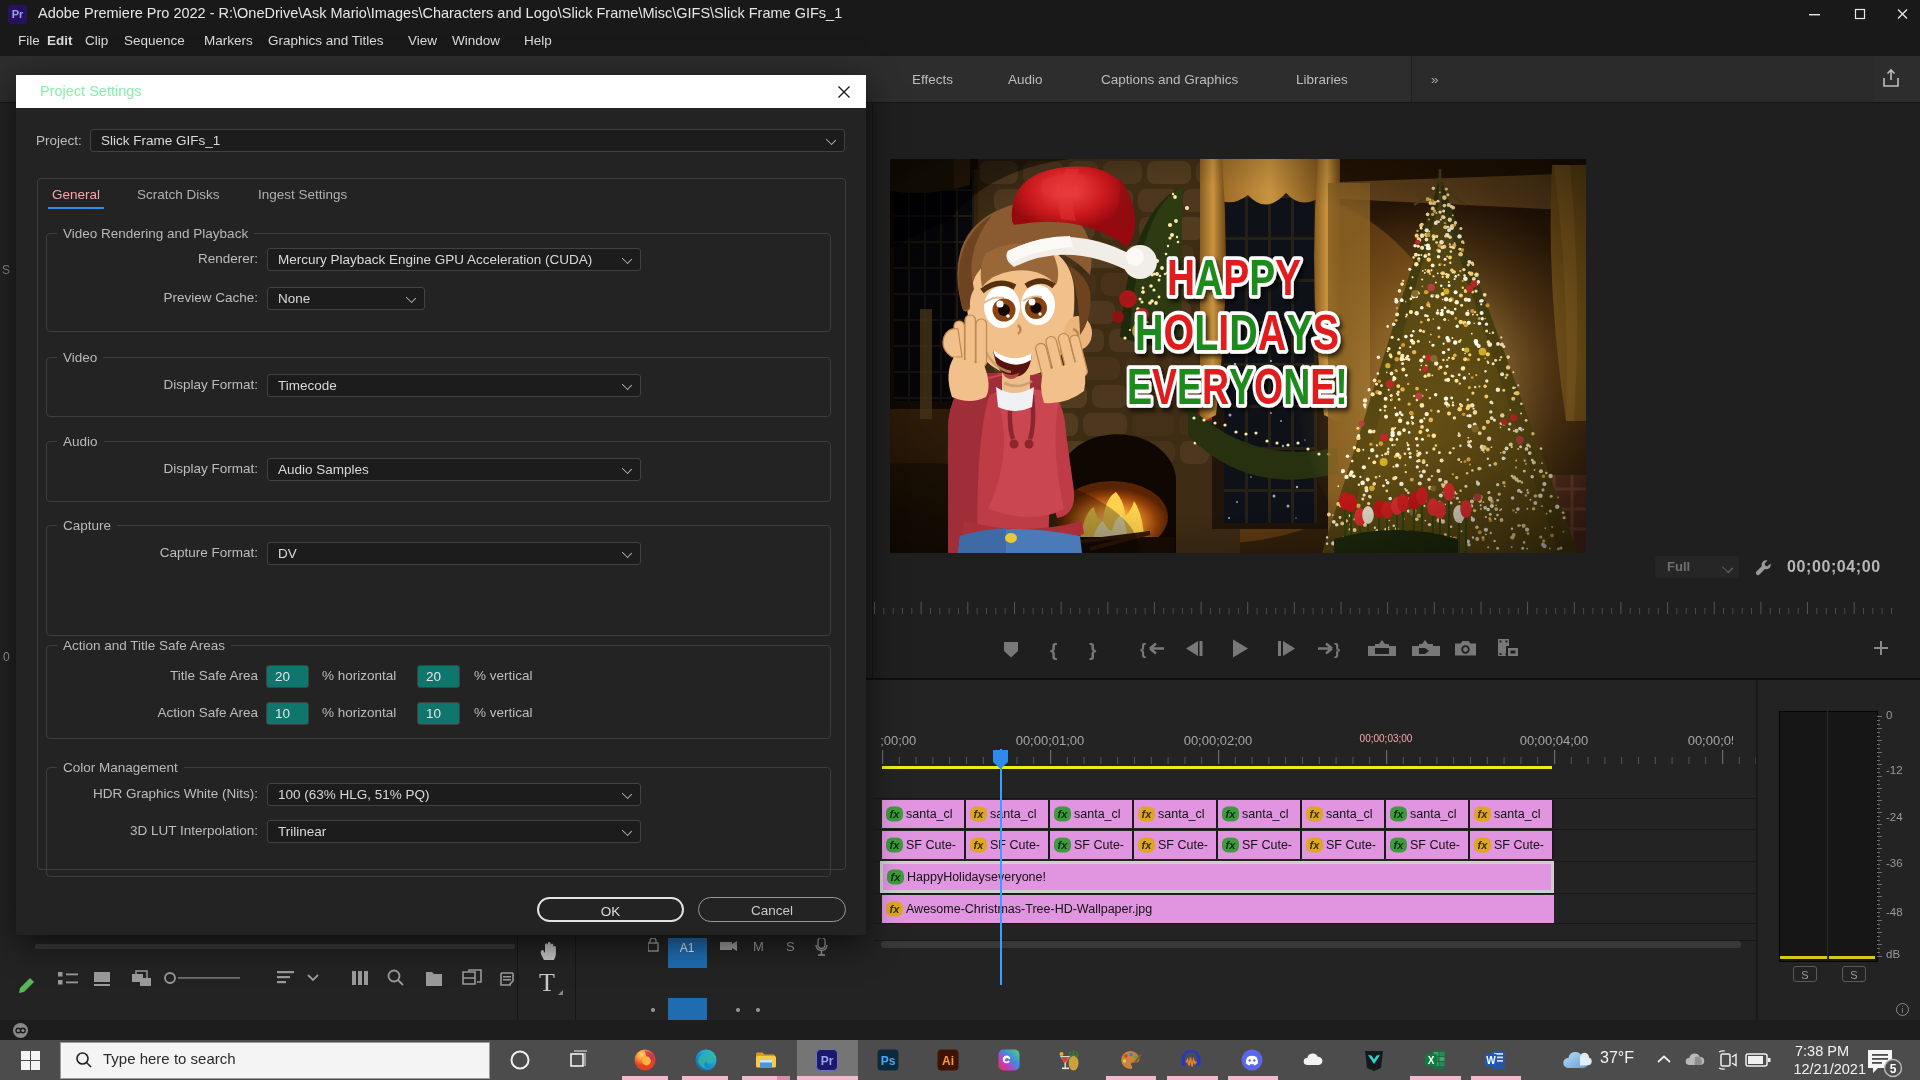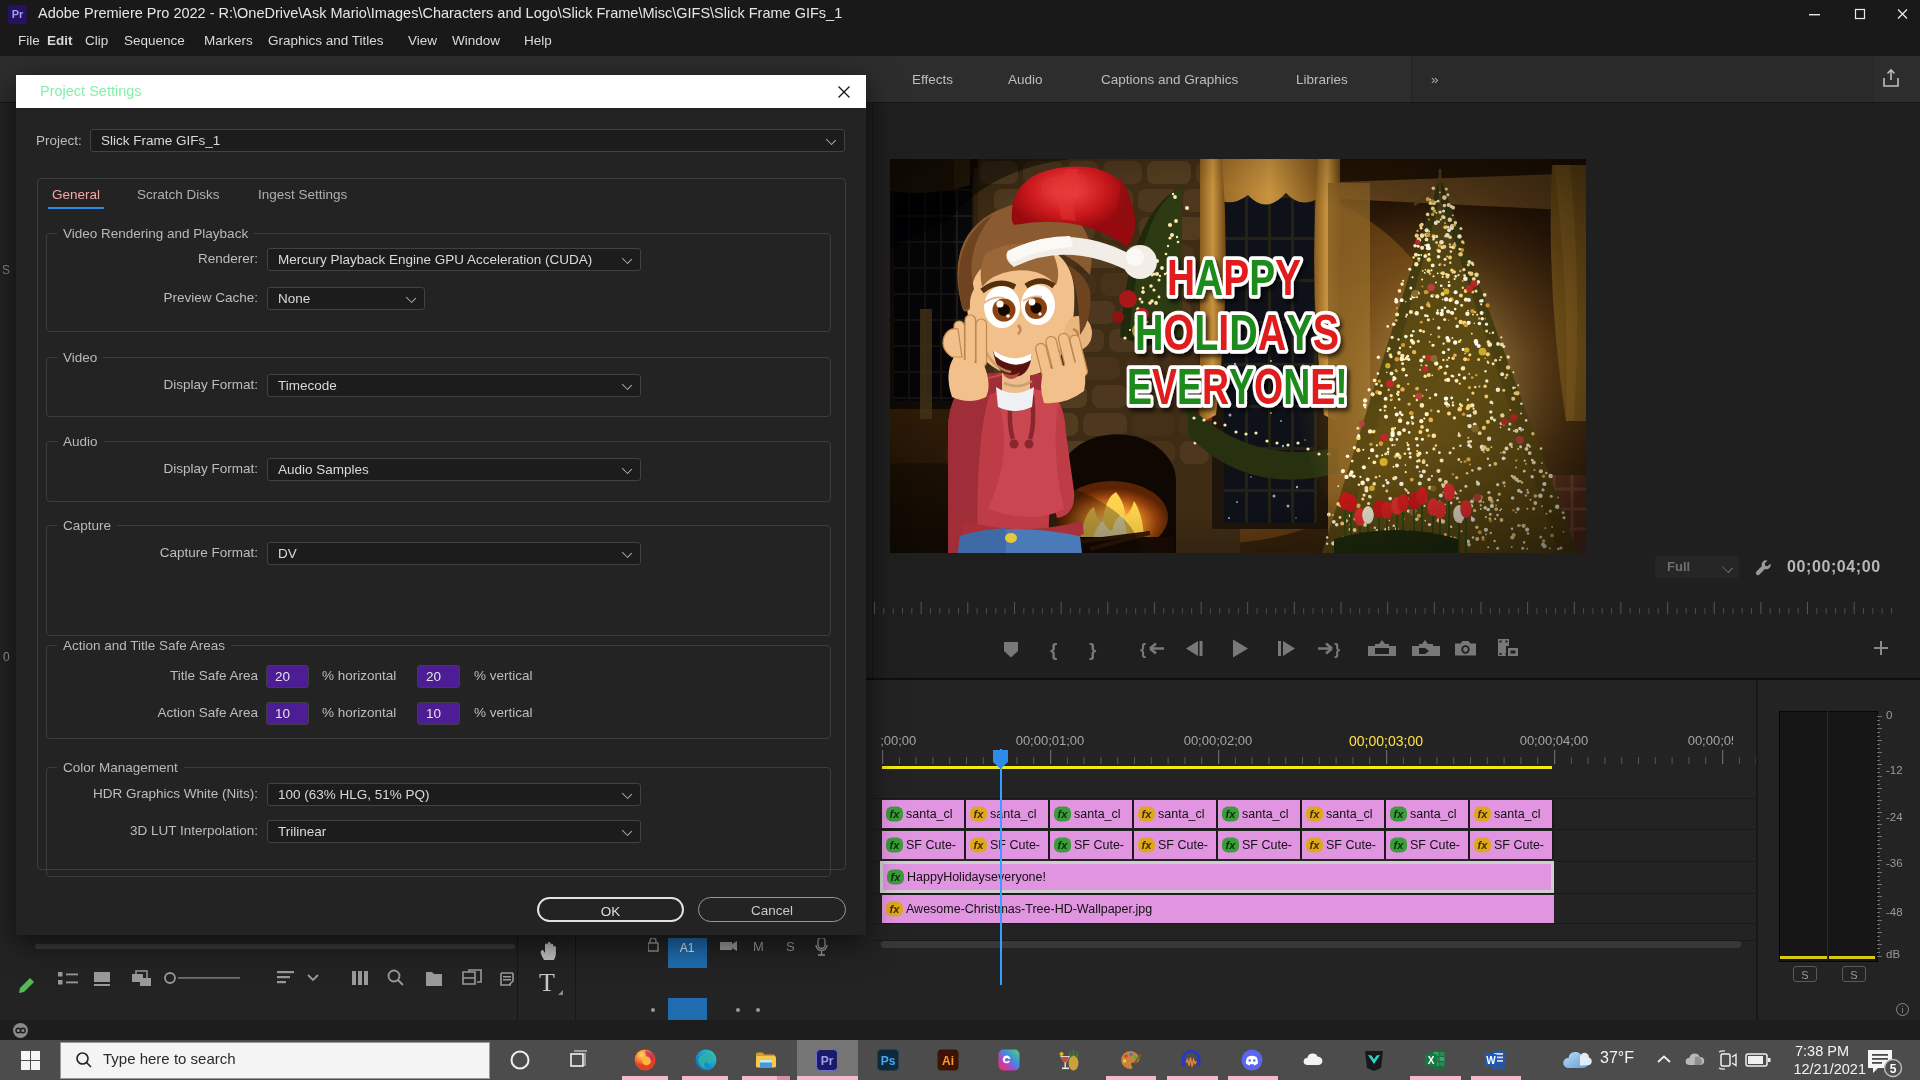--- a/index.html
+++ b/index.html
@@ -4,21 +4,21 @@
 html,body{margin:0;padding:0;width:1920px;height:1080px;overflow:hidden;background:#1a1a1a;font-family:"Liberation Sans",sans-serif;}
 .abs{position:absolute;}
 .lbl{color:#bdbdbd;font-size:13px;}
 .dd{background:#1c1c1c;border:1px solid #424242;border-radius:3px;color:#d9d9d9;font-size:13.5px;box-sizing:border-box;}
 .dd .tx{position:absolute;left:10px;top:3px;white-space:nowrap;}
 .chev{position:absolute;right:8px;top:50%;width:9px;height:9px;margin-top:-7px;}
 .chev:after{content:"";position:absolute;left:0;top:2px;width:7px;height:7px;border-right:1.6px solid #b5b5b5;border-bottom:1.6px solid #b5b5b5;transform:rotate(45deg) scale(1,.8);}
 .fieldset{position:absolute;border:1px solid #3d3d3d;border-radius:4px;}
 .legend{position:absolute;top:-8px;left:10px;background:#232323;padding:0 6px;color:#b9b9b9;font-size:13.5px;white-space:nowrap;}
 .rlabel{position:absolute;color:#bdbdbd;font-size:13.5px;text-align:right;white-space:nowrap;}
-.numin{position:absolute;background:#4c1d95;border:1px solid #404040;border-radius:3px;color:#e4e4e4;font-size:13.5px;box-sizing:border-box;}
+.numin{position:absolute;background:#0f766e;border:1px solid #404040;border-radius:3px;color:#e4e4e4;font-size:13.5px;box-sizing:border-box;}
 .clip{position:absolute;background:#e195e1;box-sizing:border-box;border-right:2px solid #1a1a1a;overflow:hidden;}
 .cliptxt{position:absolute;left:24px;top:50%;transform:translateY(-50%);color:#111;font-size:12.5px;white-space:nowrap;}
 .fx{position:absolute;left:4px;top:50%;transform:translateY(-50%);width:17px;height:15px;border-radius:6px;font-style:italic;font-weight:bold;font-size:11px;text-align:center;line-height:15px;}
 .fxg{background:#3c9b3c;color:#0d2e0d;}
 .fxy{background:#dfa61f;color:#3d2f05;}
 .tb-ic{position:absolute;top:1048px;width:24px;height:24px;}
 </style></head>
 <body>
 
 <div class="abs" style="left:0;top:0;width:1920px;height:28px;background:#191919;"></div>
@@ -1558,21 +1558,21 @@
     <rect x="520.5" y="16.5" width="5" height="3" fill="#1f1f1f"></rect>
 <path d="M891 7 v14 M884 14 h14" stroke="#8a8a8a" stroke-width="2"></path>
 </svg>
 
 <div class="abs" style="left:866px;top:678px;width:1054px;height:342px;background:#232323;"></div>
 <div class="abs" style="left:866px;top:678px;width:1054px;height:2px;background:#0f0f0f;"></div>
 <div class="abs" style="left:881px;top:733px;width:852px;height:16px;overflow:hidden;">
 <div class="abs" style="left:-54px;top:0;width:110px;text-align:center;color:#a6a6a6;font-size:13px;">00;00;00;00</div>
 <div class="abs" style="left:114px;top:0;width:110px;text-align:center;color:#a6a6a6;font-size:13px;">00;00;01;00</div>
 <div class="abs" style="left:282px;top:0;width:110px;text-align:center;color:#a6a6a6;font-size:13px;">00;00;02;00</div>
-<div class="abs" style="left:450px;top:0;width:110px;text-align:center;color:#fde047;font-size:14px;">00;00;03;00</div>
+<div class="abs" style="left:450px;top:0;width:110px;text-align:center;color:#fca5a5;font-size:10px;">00;00;03;00</div>
 <div class="abs" style="left:618px;top:0;width:110px;text-align:center;color:#a6a6a6;font-size:13px;">00;00;04;00</div>
 <div class="abs" style="left:786px;top:0;width:110px;text-align:center;color:#a6a6a6;font-size:13px;">00;00;05;00</div>
 </div>
 <svg class="abs" style="left:881px;top:748px;" width="1017" height="17" viewBox="0 0 1017 17">
     <rect x="1.0" y="2" width="1.2" height="14" fill="#6a6a6a"></rect>
     <rect x="17.8" y="9" width="1" height="7" fill="#575757"></rect>
     <rect x="34.6" y="9" width="1" height="7" fill="#575757"></rect>
     <rect x="51.4" y="9" width="1" height="7" fill="#575757"></rect>
     <rect x="68.2" y="9" width="1" height="7" fill="#575757"></rect>
     <rect x="85.0" y="9" width="1" height="7" fill="#575757"></rect>

